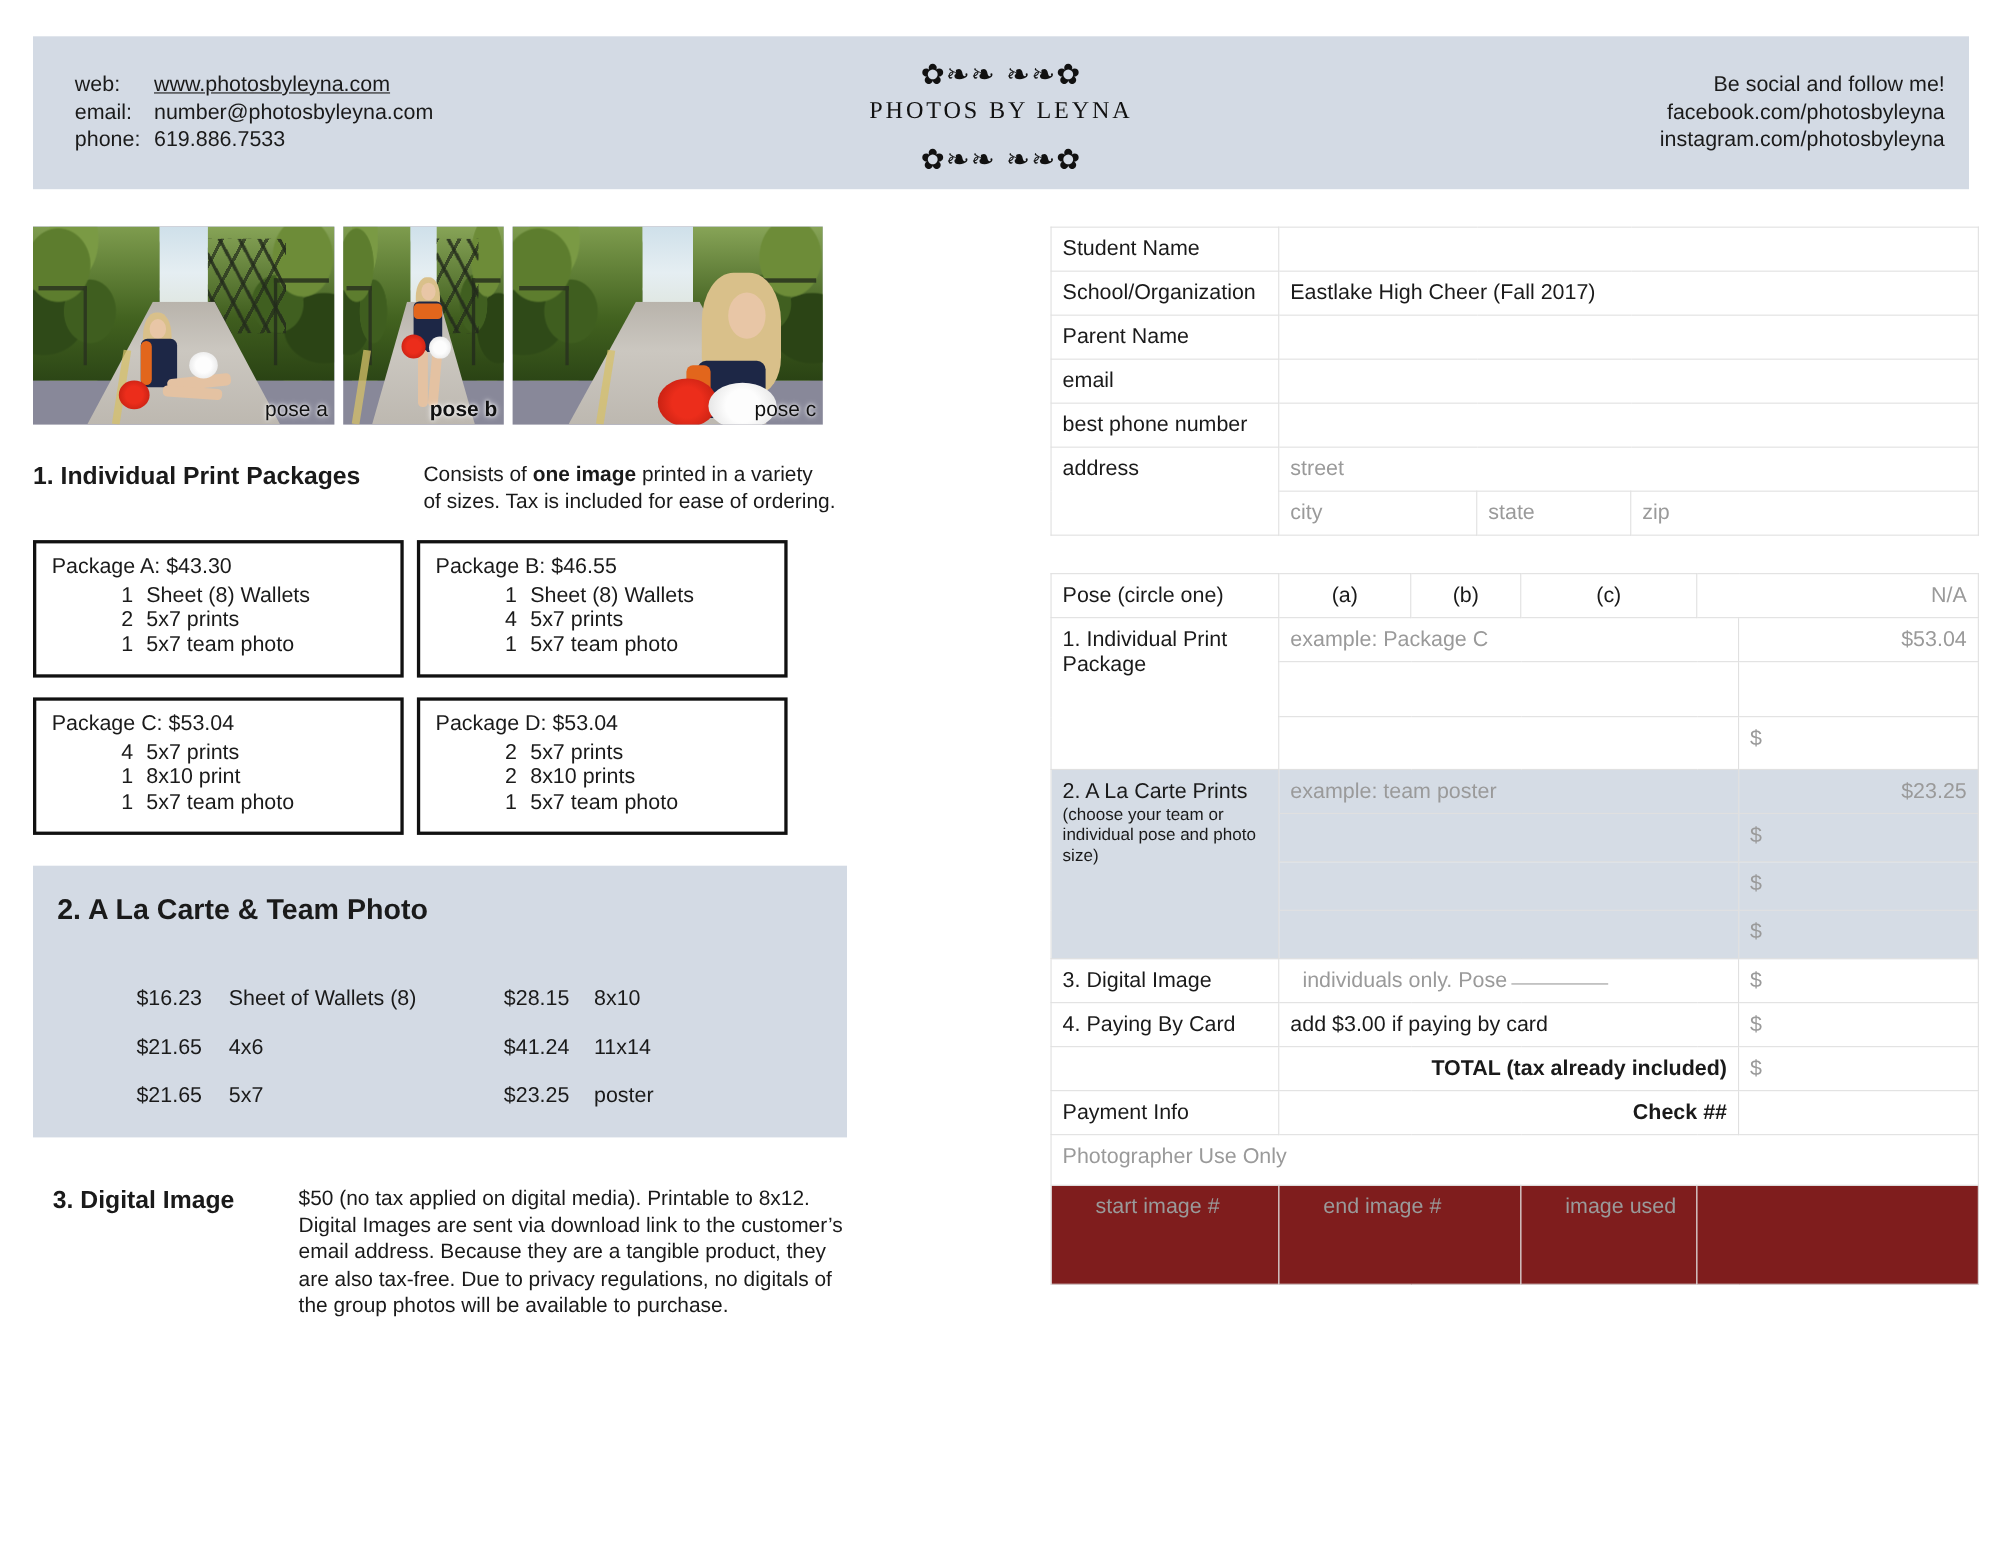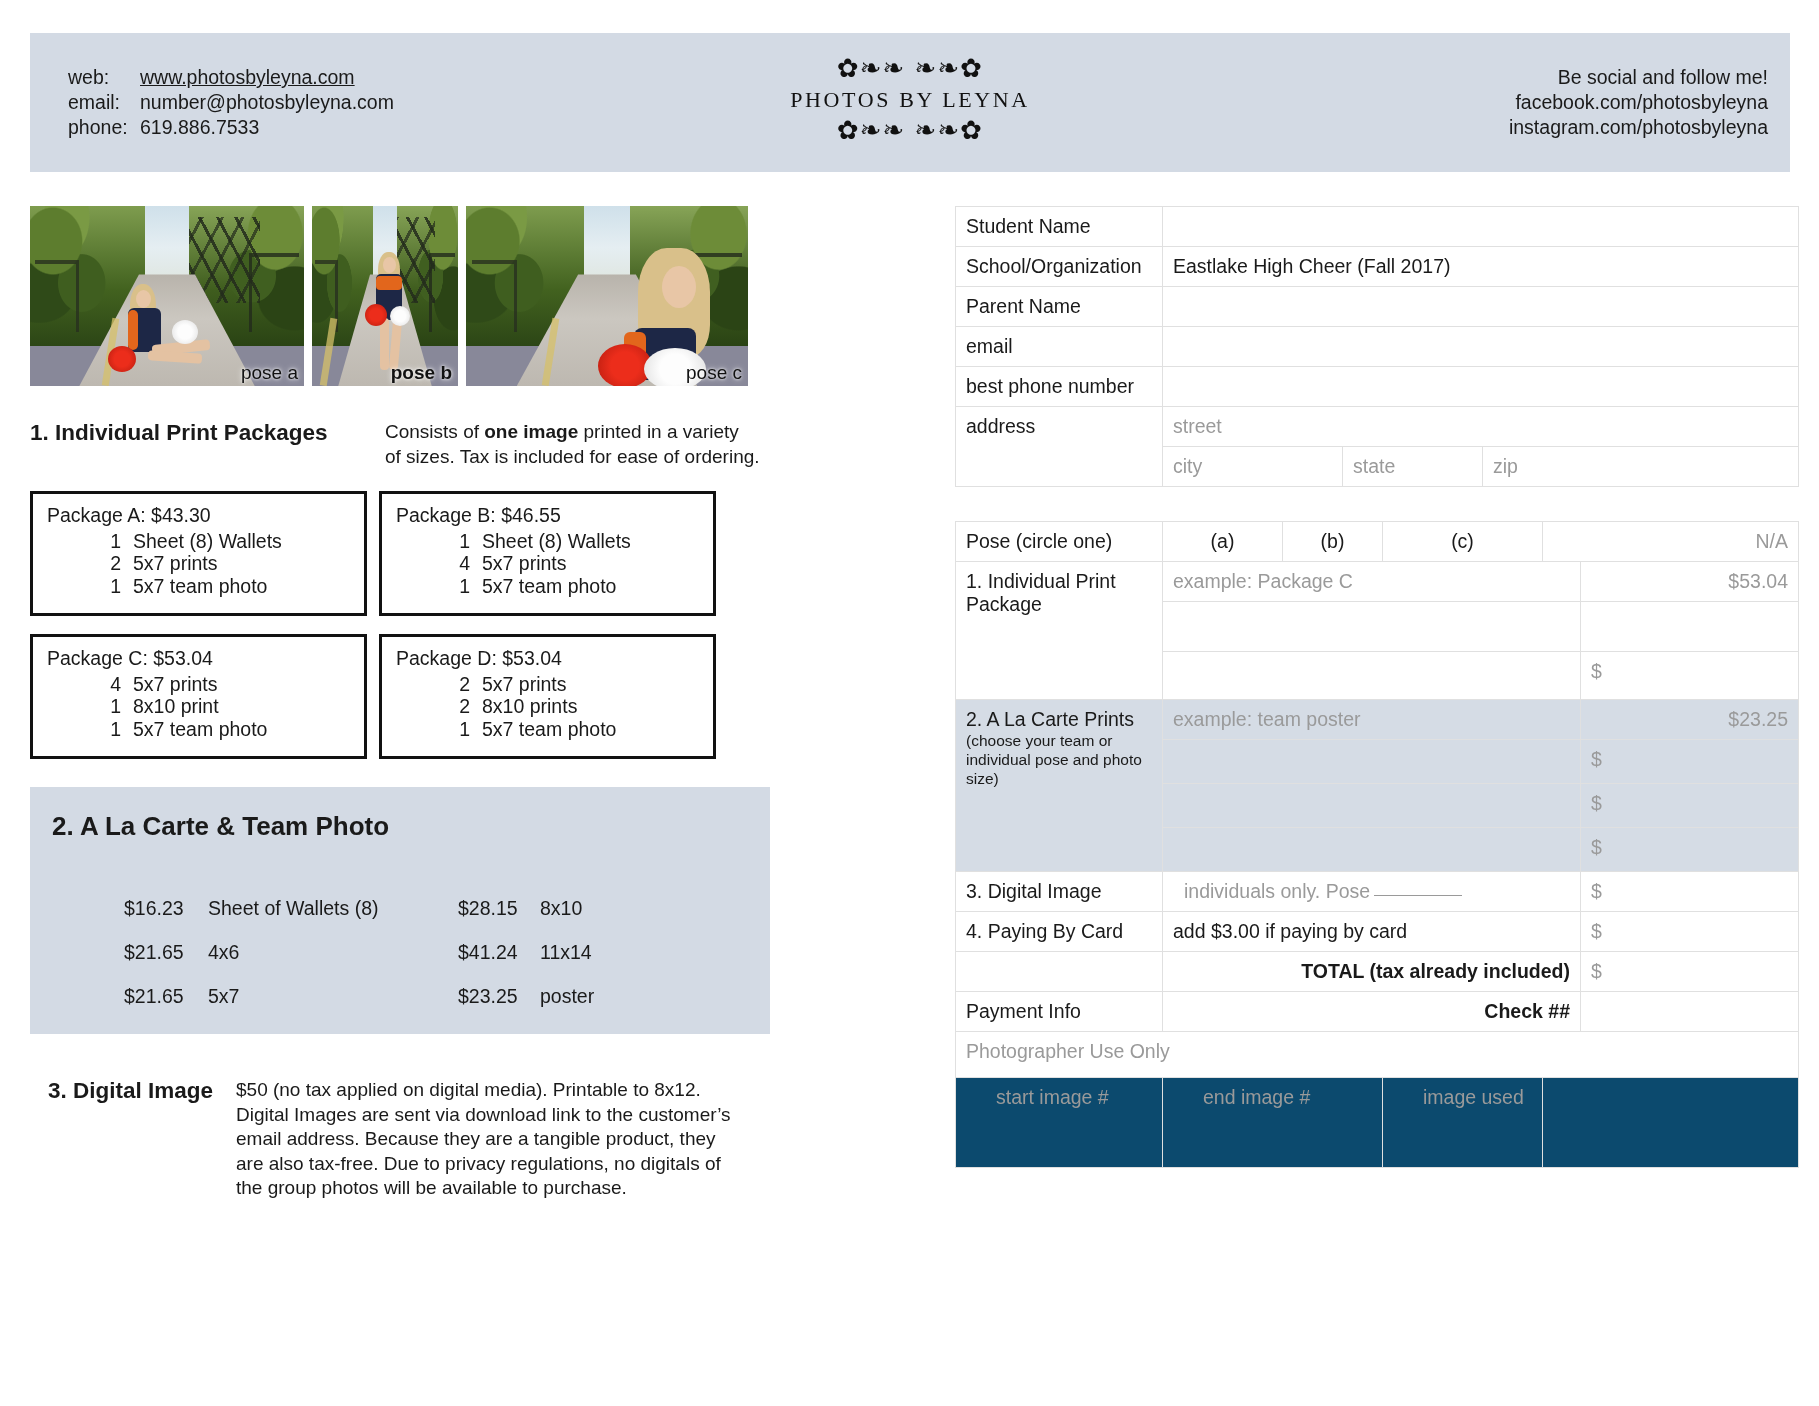--- a/index.html
+++ b/index.html
@@ -36,21 +36,21 @@
     font-family: "DejaVu Sans", sans-serif;
     font-size: 26px; line-height: 26px;
     letter-spacing: 1px;
     color: #111;
     white-space: nowrap;
   }
   .logo-name {
     font-family: "Liberation Serif", serif;
     font-size: 22px;
     letter-spacing: 2.6px;
-    margin: 6px 0 4px 0;
+    margin: 6px 0 20px 0;
     color: #111;
   }
 
   .social {
     position: absolute; right: 22px; top: 32px;
     text-align: right;
     font-size: 19.5px; line-height: 25px;
   }
 
   
@@ -147,33 +147,33 @@
     margin: 55px 0 0 72px;
     display: grid;
     grid-template-columns: 84px 250px 82px auto;
     row-gap: 21px;
     font-size: 19.5px;
   }
 
   
   .sec3 { margin-top: 44px; display: flex; align-items: flex-start; }
   .sec3 .t { width: 206px; font-size: 22.5px; font-weight: bold; padding-left: 18px; }
-  .sec3 .d { font-size: 19px; line-height: 24.5px; width: 500px; }
+  .sec3 .d { font-size: 19px; line-height: 24.5px; width: 500px; margin-left: 36px; }
 
   
   .right { position: absolute; left: 955px; top: 206px; width: 843px; }
 
   table { border-collapse: collapse; table-layout: fixed; width: 843px; }
   td { border: 1px solid #e0e0e0; font-size: 19.5px; padding: 8px 10px; vertical-align: top; }
   .muted { color: #9a9a9a; }
   .b { font-weight: bold; }
   .r { text-align: right; }
   .c { text-align: center; }
   .shade { background: #d5dce5; }
-  .gray { background: #0c4a6e; padding-left: 40px; }
+  .gray { background: #7f1d1d; padding-left: 40px; }
   .lbl { font-size: 19.5px; }
   .sub { font-size: 15.5px; line-height: 19px; }
   .nowrap { white-space: nowrap; padding-left: 21px; }
   .blank-line { display:inline-block; border-bottom:1.5px solid #9a9a9a; width:88px; vertical-align: 2px; margin-left:4px; }
 
   table.info td { height: 40px; }
   table.order { margin-top: 34px; }
 </style>
 </head>
 <body>

